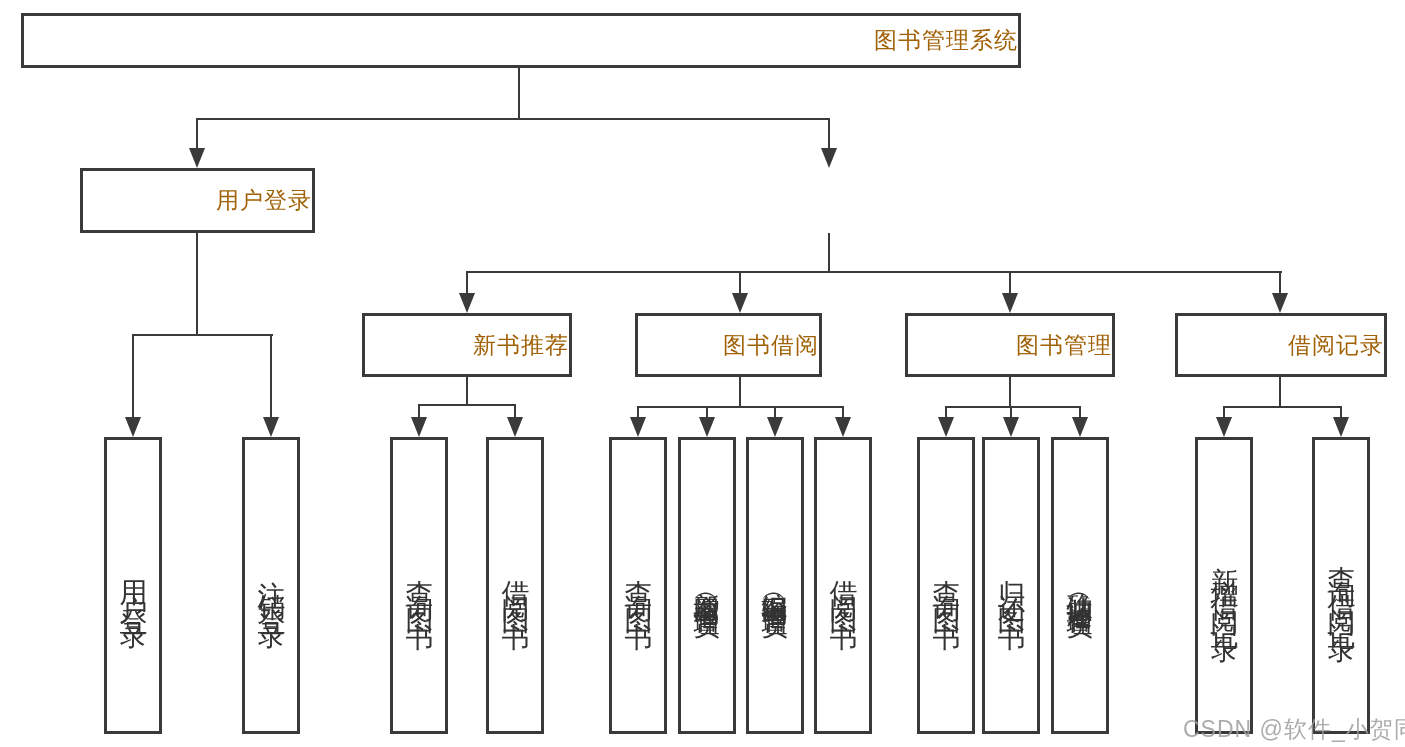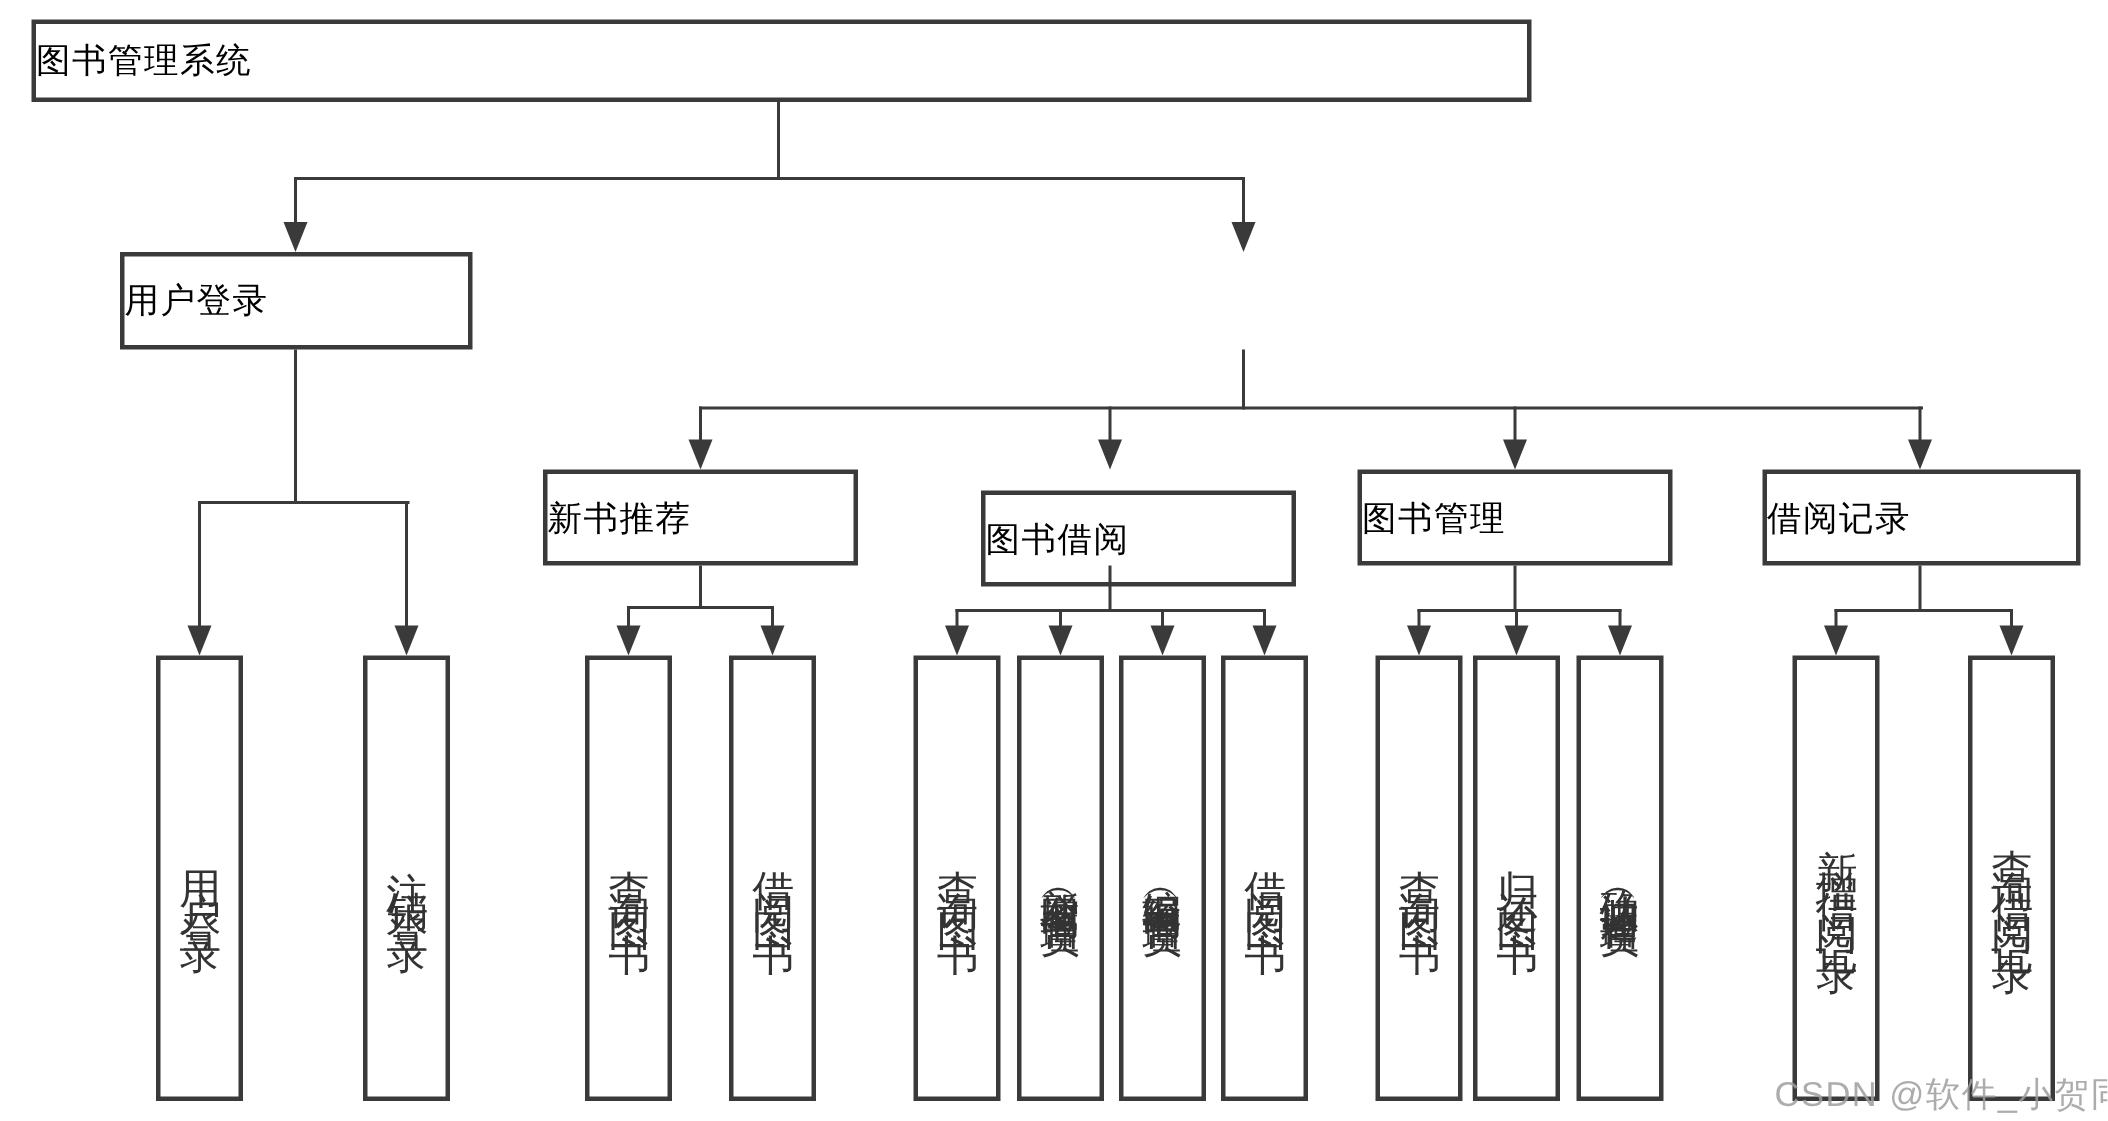--- a/index.html
+++ b/index.html
@@ -8,22 +8,22 @@
     position:relative;
     width:1405px;height:747px;
     background:#ffffff;
     font-family:"Liberation Sans", sans-serif;
     overflow:hidden;
   }
   .box{
     position:absolute;
     border:3px solid #3a3a3a;
     background:#ffffff;
-    display:flex;align-items:center;justify-content:flex-start;
-    color:#000000;
+    display:flex;align-items:center;justify-content:flex-end;
+    color:#a16207;
     font-size:23px;
     letter-spacing:1px;
   }
   .vbox{
     position:absolute;
     border:3px solid #3a3a3a;
     background:#ffffff;
     width:58px;height:297px;top:437px;
     display:flex;align-items:center;justify-content:center;
     color:#333333;
@@ -92,21 +92,21 @@
   <div class="vl" style="left:739px;top:271px;height:26px;"></div>
   <div class="arrow" style="left:732px;top:293px;"></div>
   <div class="vl" style="left:1009px;top:271px;height:26px;"></div>
   <div class="arrow" style="left:1002px;top:293px;"></div>
   <div class="vl" style="left:1279px;top:271px;height:26px;"></div>
   <div class="arrow" style="left:1272px;top:293px;"></div>
 
   <div class="box" style="left:362px;top:313px;width:210px;height:64px;">
     <span>新书推荐</span>
   </div>
-  <div class="box" style="left:654px;top:313px;width:210px;height:64px;margin-top:14px;">
+  <div class="box" style="left:635px;top:313px;width:187px;height:64px;">
     <span>图书借阅</span>
   </div>
   <div class="box" style="left:905px;top:313px;width:210px;height:64px;">
     <span>图书管理</span>
   </div>
   <div class="box" style="left:1175px;top:313px;width:212px;height:64px;">
     <span>借阅记录</span>
   </div>
 
   <div class="vl" style="left:466px;top:377px;height:29px;"></div>

